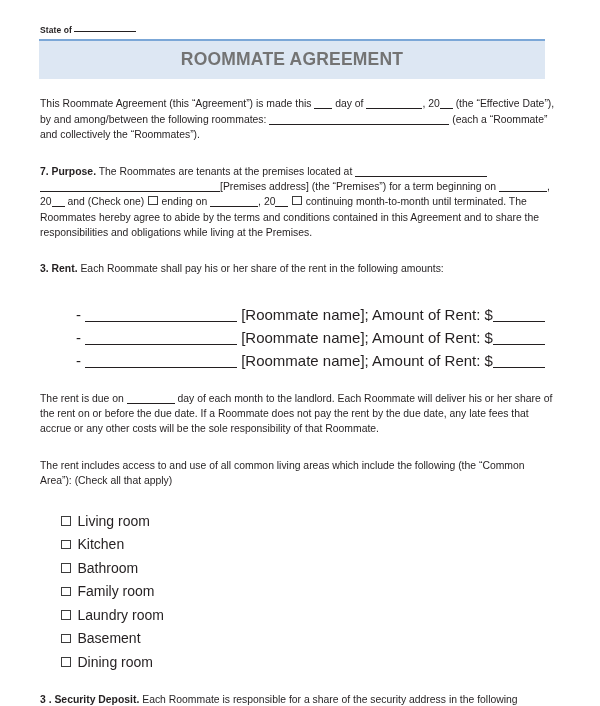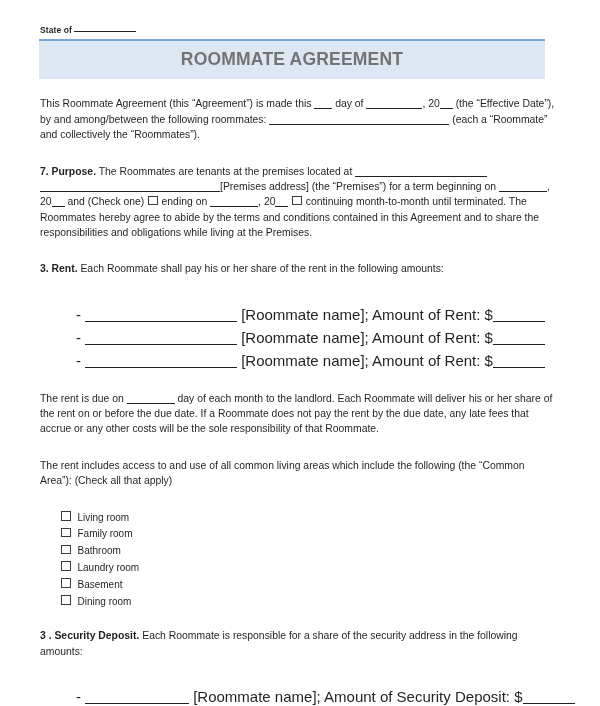--- a/index.html
+++ b/index.html
@@ -136,21 +136,21 @@
     height: 0.92em;
   }
 
   
   ul.check-list {
     list-style: none;
     margin: 0 0 0 20px;
     padding: 0;
   }
   ul.check-list li {
-    font-size: 10px;
+    font-size: 14px;
     line-height: 1.68;
     color: #231f20;
     white-space: nowrap;
   }
   ul.check-list li .cb { margin-right: 7px; }
   .other-blank {
     display: inline-block;
     border-bottom: 1px solid #231f20;
     width: 50px;
     vertical-align: -2px;
@@ -236,22 +236,23 @@
     </p>
 
     <div class="spacer-sm"></div>
 
     <p class="para">The rent includes access to and use of all common living areas which include the following (the “Common Area”): (Check all that apply)</p>
 
     <div class="spacer-sm"></div>
 
     <ul class="check-list">
       <li><span class="cb"></span><span>Living room</span></li>
+      <li><span class="cb"></span><span>Kitchen</span></li>
+      <li><span class="cb"></span><span>Bathroom</span></li>
       <li><span class="cb"></span><span>Family room</span></li>
-      <li><span class="cb"></span><span>Bathroom</span></li>
       <li><span class="cb"></span><span>Laundry room</span></li>
       <li><span class="cb"></span><span>Basement</span></li>
       <li><span class="cb"></span><span>Dining room</span></li>
     </ul>
 
     <div class="spacer-lg"></div>
 
     <p class="para">
       <span class="bold">3 . Security Deposit.</span>
       <span>Each Roommate is responsible for a share of the security address in the following amounts:</span>

